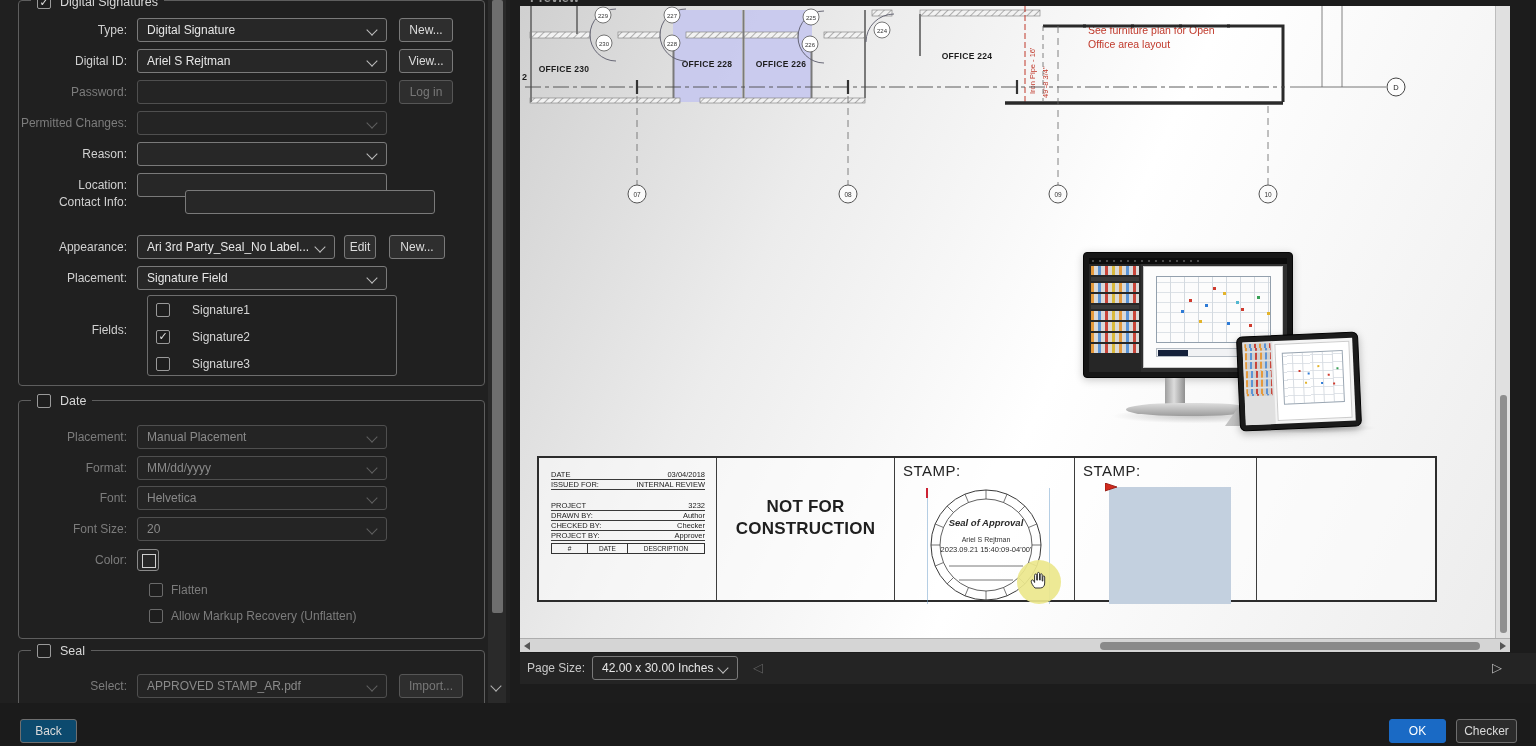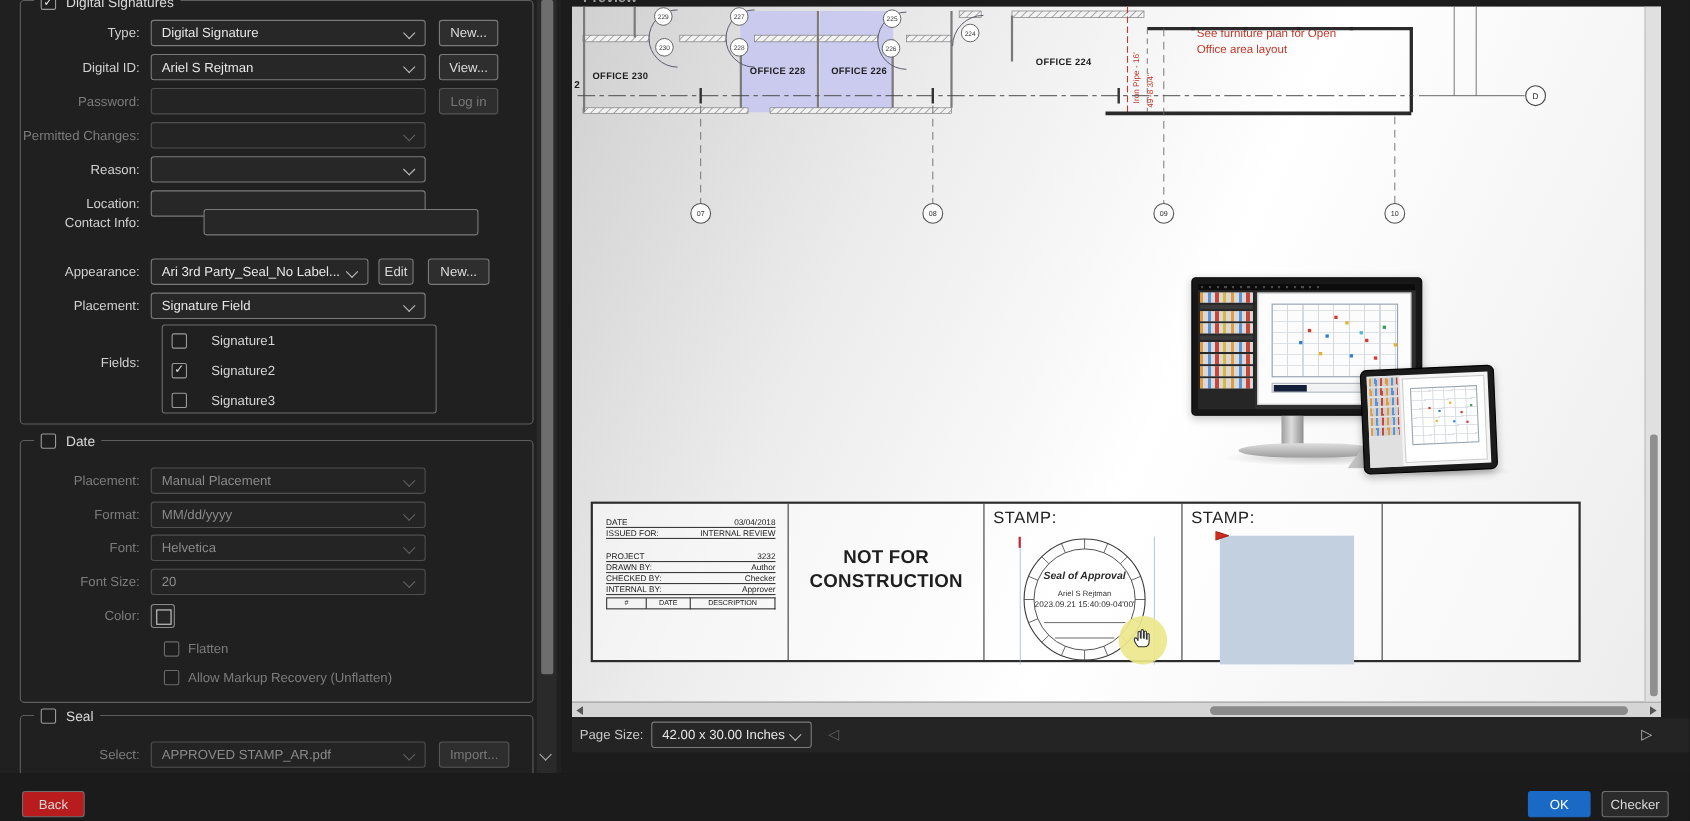--- a/index.html
+++ b/index.html
@@ -112,21 +112,21 @@
   #pagebar .pslabel { position:absolute; left:7px; top:8px; font-size:12px; color:#c8c8c8; }
   #pagebar .dd1 { position:absolute; left:72px; top:3px; width:146px; }
   #pagebar .dd2 { position:absolute; left:255px; top:3px; width:711px; }
   .navarrow { position:absolute; top:7px; font-size:13px; line-height:16px; }
   .navarrow.prev { left:233px; color:#5e5e5e; }
   .navarrow.next { left:972px; color:#b8b8b8; }
 
   
   #footer { position:absolute; left:0; top:703px; width:1536px; height:43px; background:#1b1b1b; }
   .fbtn { position:absolute; top:16px; height:24px; border-radius:3px; font-size:12px; display:flex; align-items:center; justify-content:center; }
-  #back-btn { left:20px; width:57px; background:#b91c1c; border:1px solid #6e6e6e; color:#dadada; }
+  #back-btn { left:20px; width:57px; background:#0c4a6e; border:1px solid #6e6e6e; color:#dadada; }
   #ok-btn { left:1389px; width:57px; background:#1a6ac5; border:1px solid #1a6ac5; color:#fff; }
   #cancel-btn { left:1456px; width:61px; background:#2b2b2b; border:1px solid #6e6e6e; color:#dadada; }
 </style>
 </head>
 <body>
 
 <div id="stage">
 
   <div id="panel">
 
@@ -463,21 +463,21 @@
               </div>
             <div class="inforow">
                 <span>DRAWN BY:</span>
                 <span>Author</span>
               </div>
             <div class="inforow">
                 <span>CHECKED BY:</span>
                 <span>Checker</span>
               </div>
             <div class="inforow">
-                <span>INTERNAL BY:</span>
+                <span>PROJECT BY:</span>
                 <span>Approver</span>
               </div>
           </div>
           <div class="revhead">
             <div class="revcell" style="width:37px;">#</div>
             <div class="revcell" style="width:40px; border-left:none;">DATE</div>
             <div class="revcell" style="width:77px; border-left:none;">DESCRIPTION</div>
           </div>
         </div>
 

